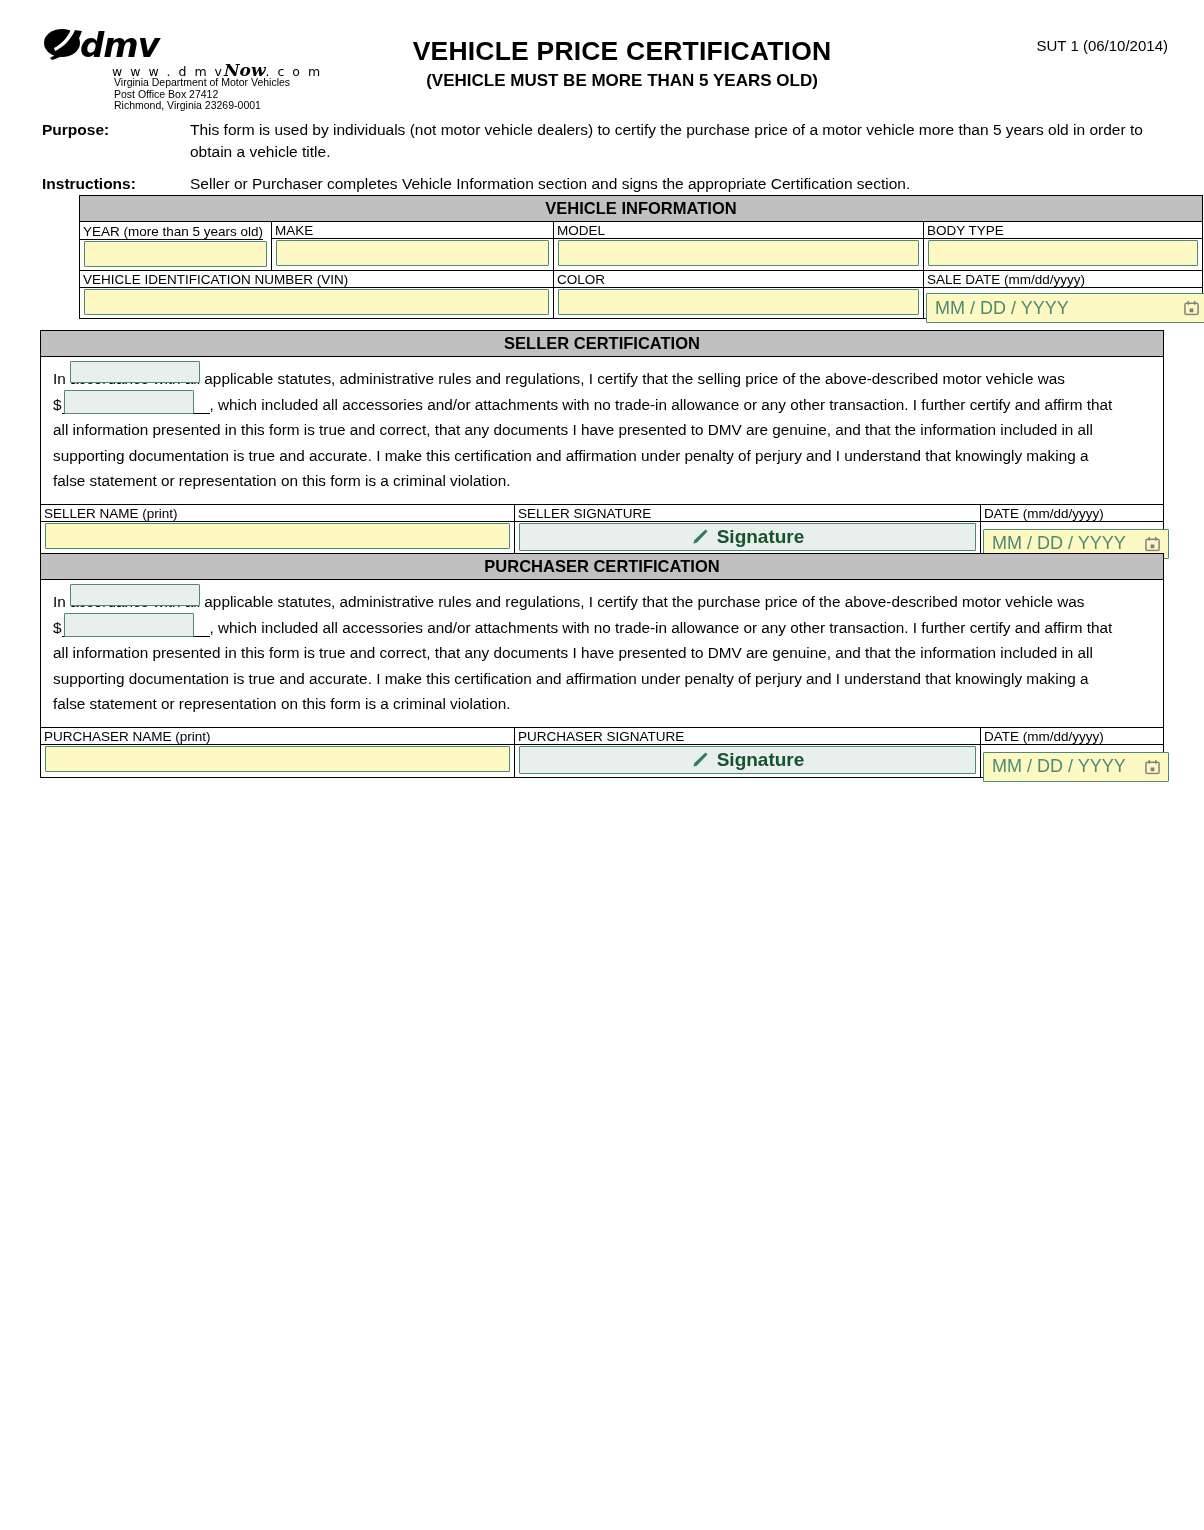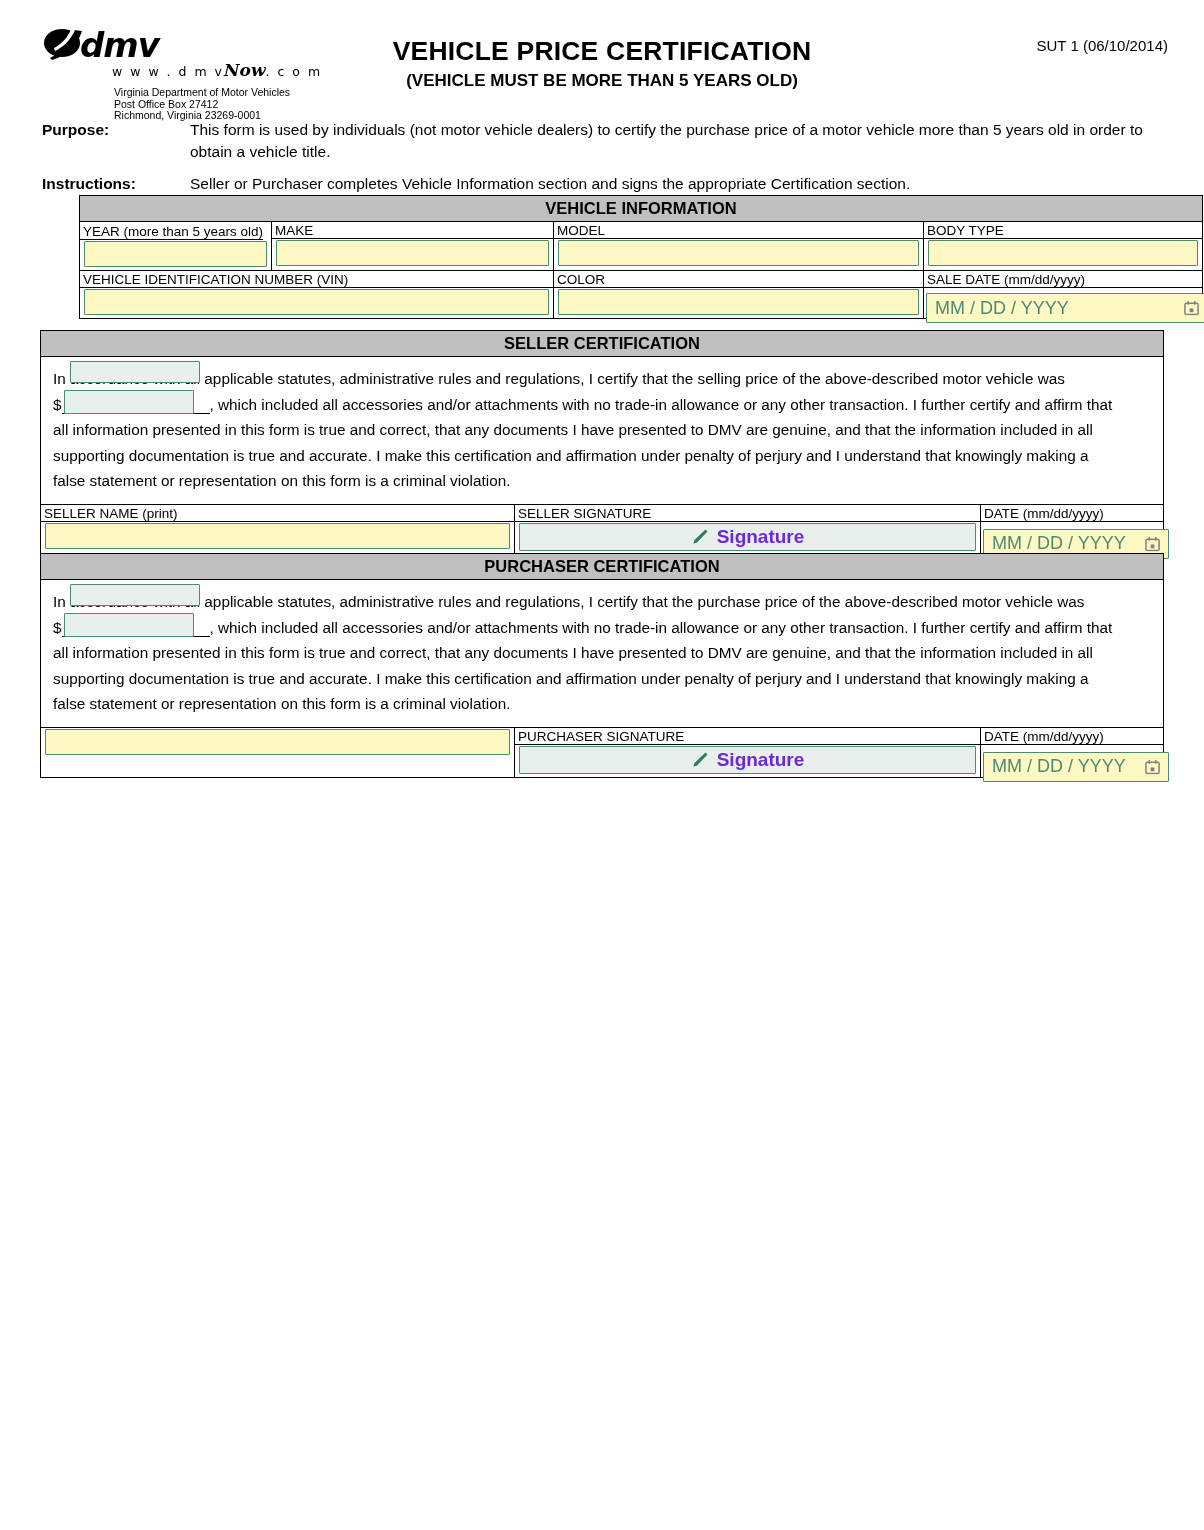--- a/index.html
+++ b/index.html
@@ -43,29 +43,29 @@
     font-family: "DejaVu Sans", sans-serif;
     font-size: 12.5px; letter-spacing: 2px; color: #000;
     white-space: nowrap;
   }
   .logo-url .now {
     font-family: "DejaVu Serif", serif;
     font-style: italic; font-weight: bold;
     font-size: 17px; letter-spacing: 0px;
   }
   .logo-addr {
-    position: absolute; left: 70px; top: 60px;
+    position: absolute; left: 70px; top: 50px;
     font-family: "Liberation Sans", sans-serif;
     font-size: 10.5px; line-height: 11.6px; color: #000;
     white-space: nowrap;
   }
 
   .title-block {
     position: absolute;
-    left: 292px; top: 36px;
+    left: 312px; top: 36px;
     width: 620px;
     text-align: center;
   }
   .form-title {
     font-family: "Liberation Sans", sans-serif;
     font-weight: bold; font-size: 26.5px;
     letter-spacing: 0.2px; line-height: 30px;
   }
   .form-subtitle {
     font-family: "Liberation Sans", sans-serif;
@@ -188,21 +188,21 @@
   .sig-cell { position: relative; border-right: 1px solid #000; min-height: 44px; }
   .sig-cell:last-child { border-right: none; }
   .sig-field {
     position: relative;
     display: flex; align-items: center; justify-content: center;
     margin: 1px 4px 3px 4px;
     height: 28px;
     background: #e9efec;
     border: 1px solid #4d8a72;
     border-radius: 1px;
-    color: #6d28d9;
+    color: #14532d;
     font-weight: bold;
     font-size: 19px;
     gap: 8px;
   }
   .pen-icon { width: 18px; height: 18px; flex: 0 0 18px; }
   .date-cell .field.dateish {
     position: absolute;
     left: 2px; right: -6px; bottom: -5px;
     width: auto; margin: 0;
     height: 30px;
@@ -365,20 +365,21 @@
         <div class="cert-line">
           <span>$</span><span class="amount-wrap"><span class="amount-field"></span></span><span>, which included all accessories and/or attachments with no trade-in allowance or any other transaction.  I further certify and affirm that</span>
         </div>
         <div class="cert-line">all information presented in this form is true and correct, that any documents I have presented to DMV are genuine, and that the information included in all</div>
         <div class="cert-line">supporting documentation is true and accurate.  I make this certification and affirmation under penalty of perjury and I understand that knowingly making a</div>
         <div class="cert-line">false statement or representation on this form is a criminal violation.</div>
       </div>
 
       <div class="sig-row">
         <div class="sig-cell" style="width:474px;">
+          <span class="cell-label full">PURCHASER NAME (print)</span>
           <span class="field"></span>
         </div>
         <div class="sig-cell" style="width:466px;">
           <span class="cell-label full">PURCHASER SIGNATURE</span>
           <span class="sig-field">
             <svg class="pen-icon" viewBox="0 0 18 18">
               <path d="M14.5 1.5 L16.5 3.5 L6 14.5 L2.5 15.5 L3.5 12 Z" fill="#2f7d5c"></path>
               <path d="M2.6 15.4 L3.4 12.6 L5.5 14.6 Z" fill="#2f7d5c"></path>
             </svg>
             <span>Signature</span>

